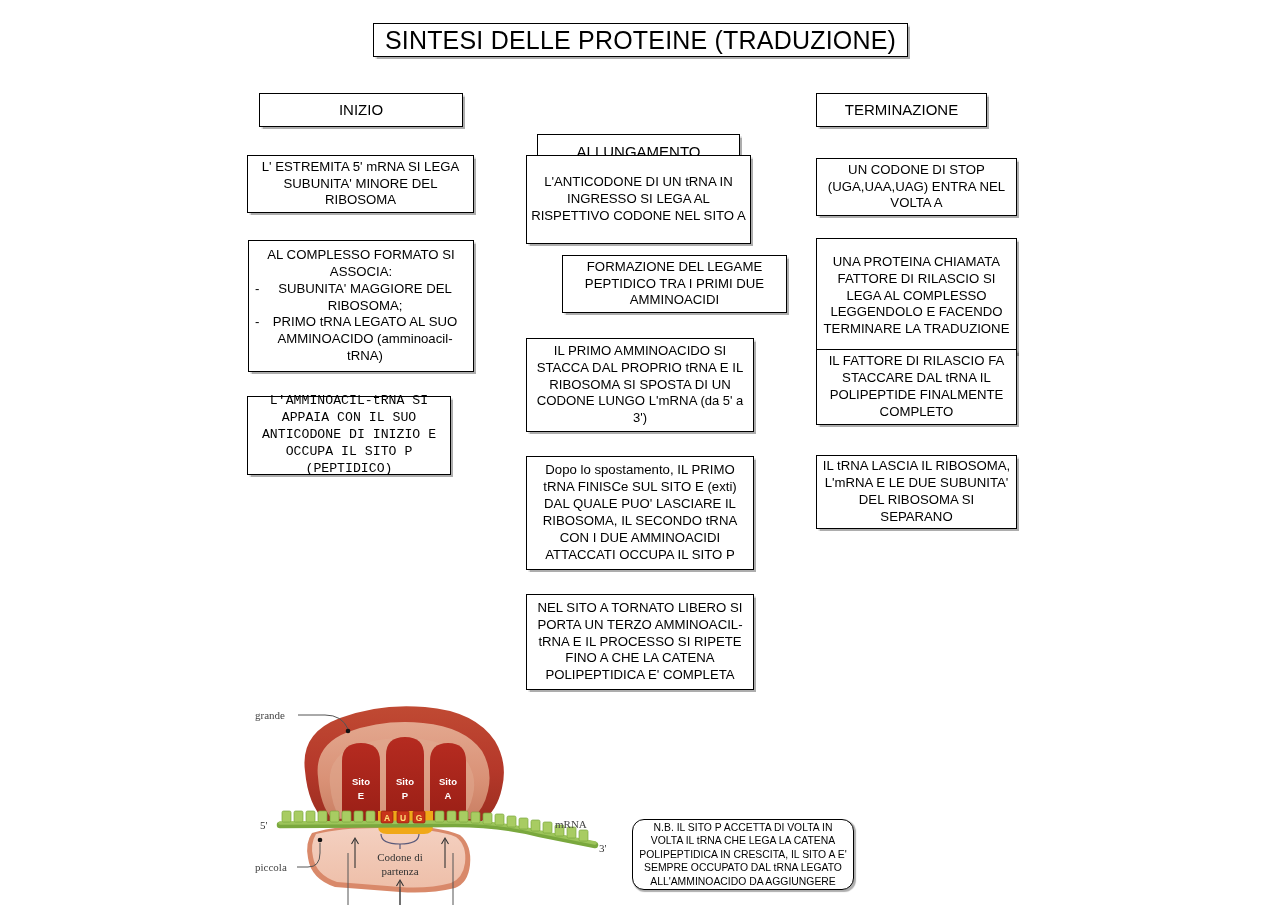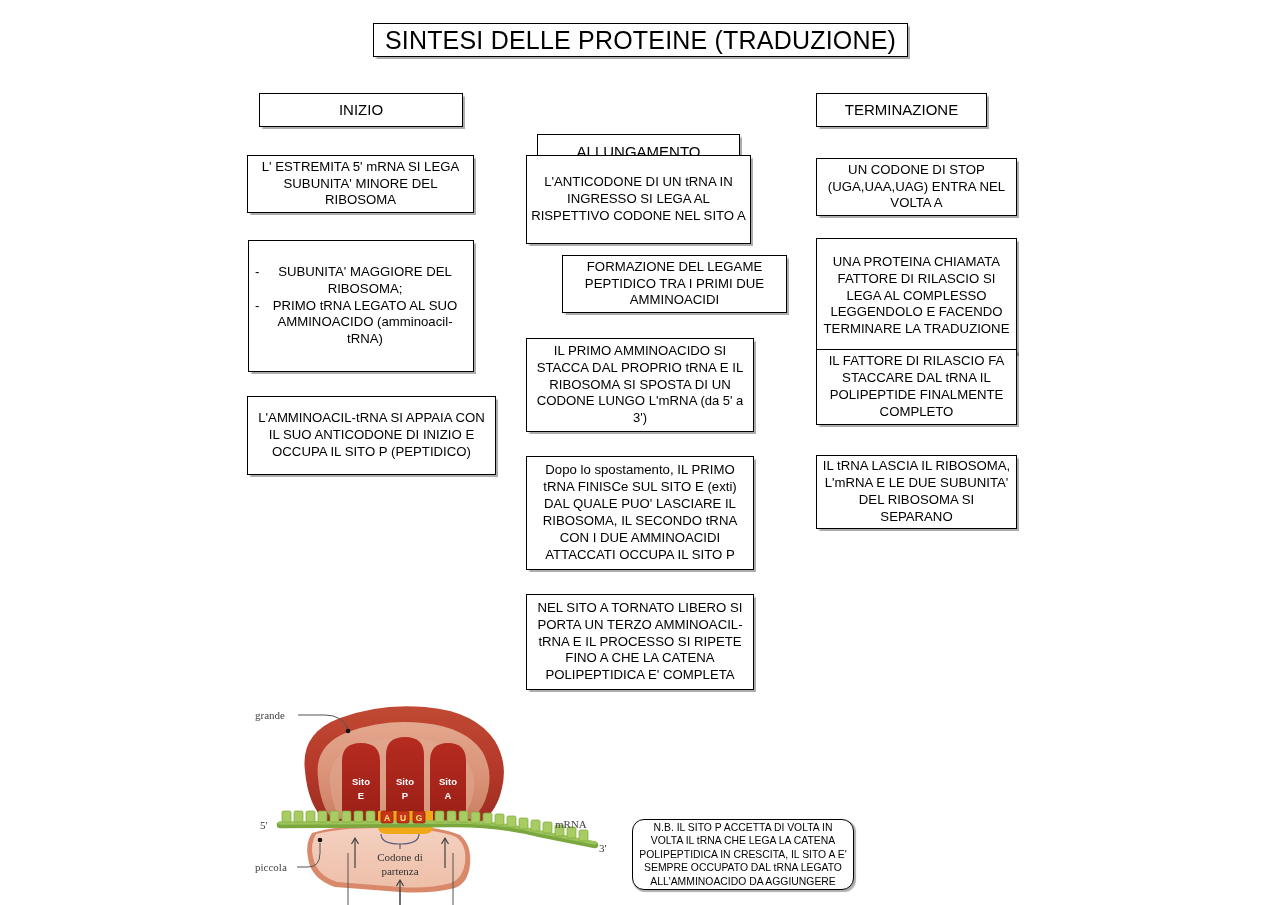--- a/index.html
+++ b/index.html
@@ -42,21 +42,21 @@
   
   .phase-header { font-size: 15px; }
   #header-inizio       { left: 259px; top: 93px;  width: 204px; height: 34px; }
   #header-allungamento { left: 537px; top: 90px;  width: 203px; height: 35px; margin-top: 44px; }
   #header-terminazione { left: 816px; top: 93px;  width: 171px; height: 34px; }
 
   
   .col-box { font-size: 13.2px; }
   #inizio-1 { left: 247px; top: 155px; width: 227px; height: 58px; }
   #inizio-2 { left: 248px; top: 240px; width: 226px; height: 132px; }
-  #inizio-3 { left: 247px; top: 396px; width: 249px; height: 79px; }
+  #inizio-3 { left: 247px; top: 396px; width: 204px; height: 79px; font-family: Liberation Mono, monospace; }
 
   
   .bullet-list { text-align: center; }
   .bullet-row {
     display: flex;
     align-items: flex-start;
     text-align: center;
   }
   .bullet-row .dash {
     width: 16px;
@@ -115,20 +115,21 @@
 <div class="box phase-header" id="header-terminazione">
   <div class="inner">TERMINAZIONE</div>
 </div>
 
 <div class="box col-box" id="inizio-1">
   <div class="inner">L' ESTREMITA 5'  mRNA SI LEGA SUBUNITA' MINORE DEL RIBOSOMA</div>
 </div>
 
 <div class="box col-box" id="inizio-2">
   <div class="inner bullet-list">
+    <div>AL COMPLESSO FORMATO SI ASSOCIA:</div>
     <div class="bullet-row">
       <span class="dash">-</span>
       <span class="btext">SUBUNITA' MAGGIORE DEL RIBOSOMA;</span>
     </div>
     <div class="bullet-row">
       <span class="dash">-</span>
       <span class="btext">PRIMO tRNA LEGATO AL SUO AMMINOACIDO  (amminoacil-tRNA)</span>
     </div>
   </div>
 </div>

